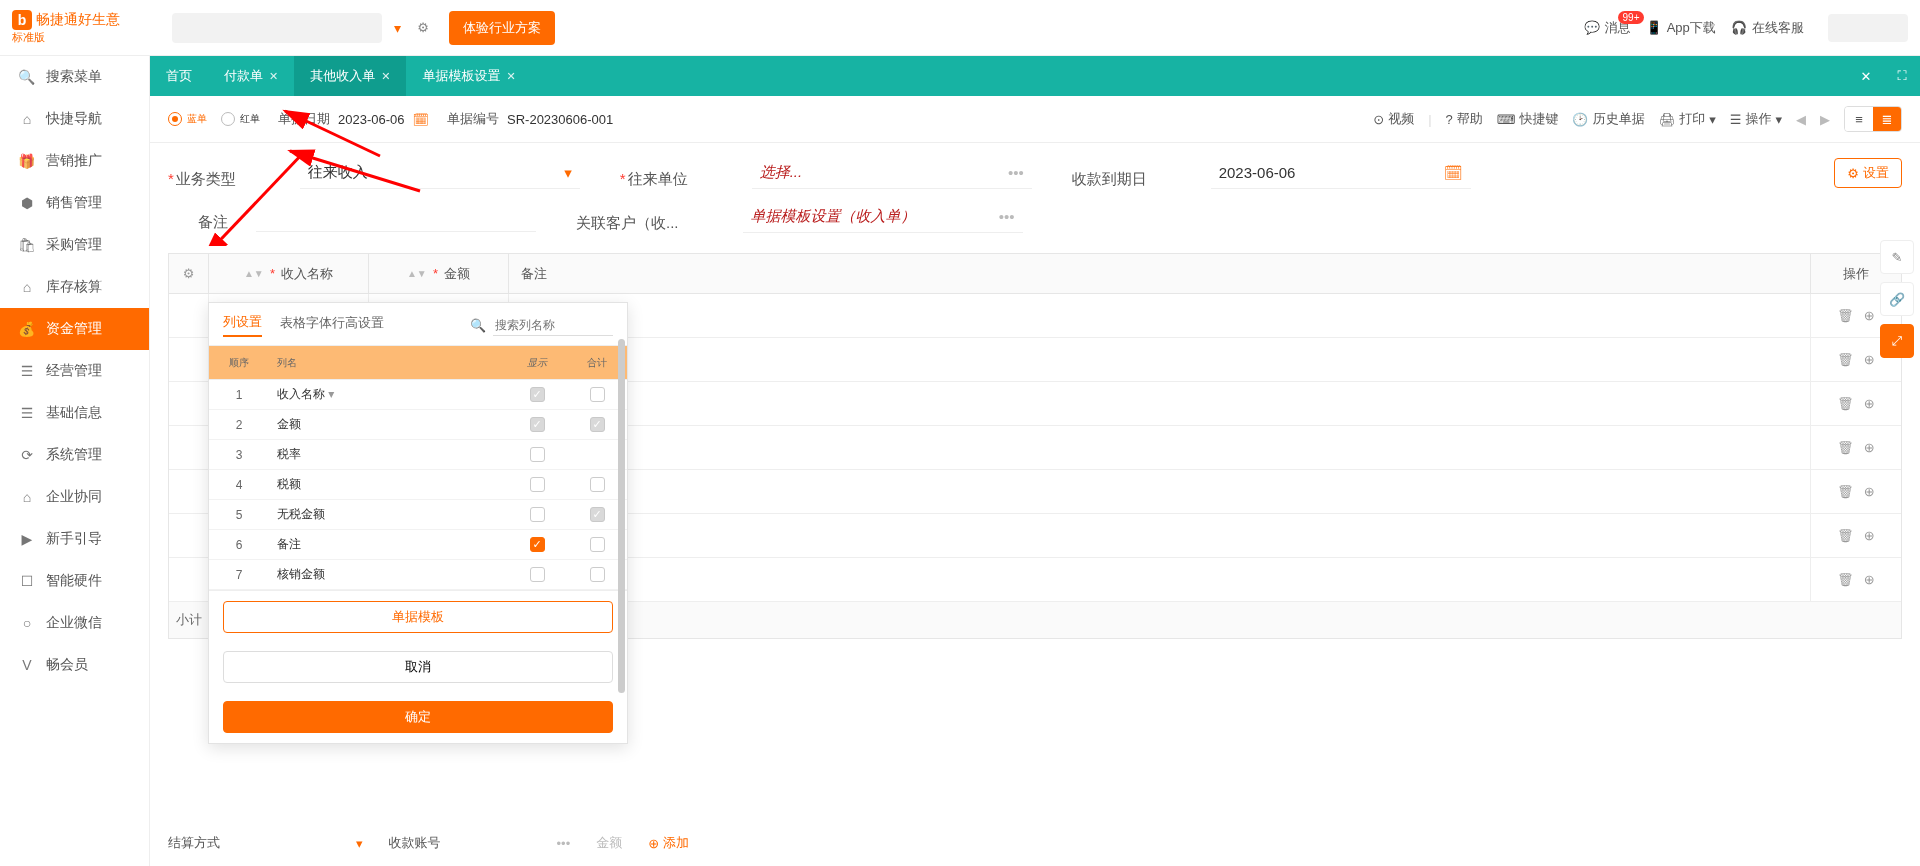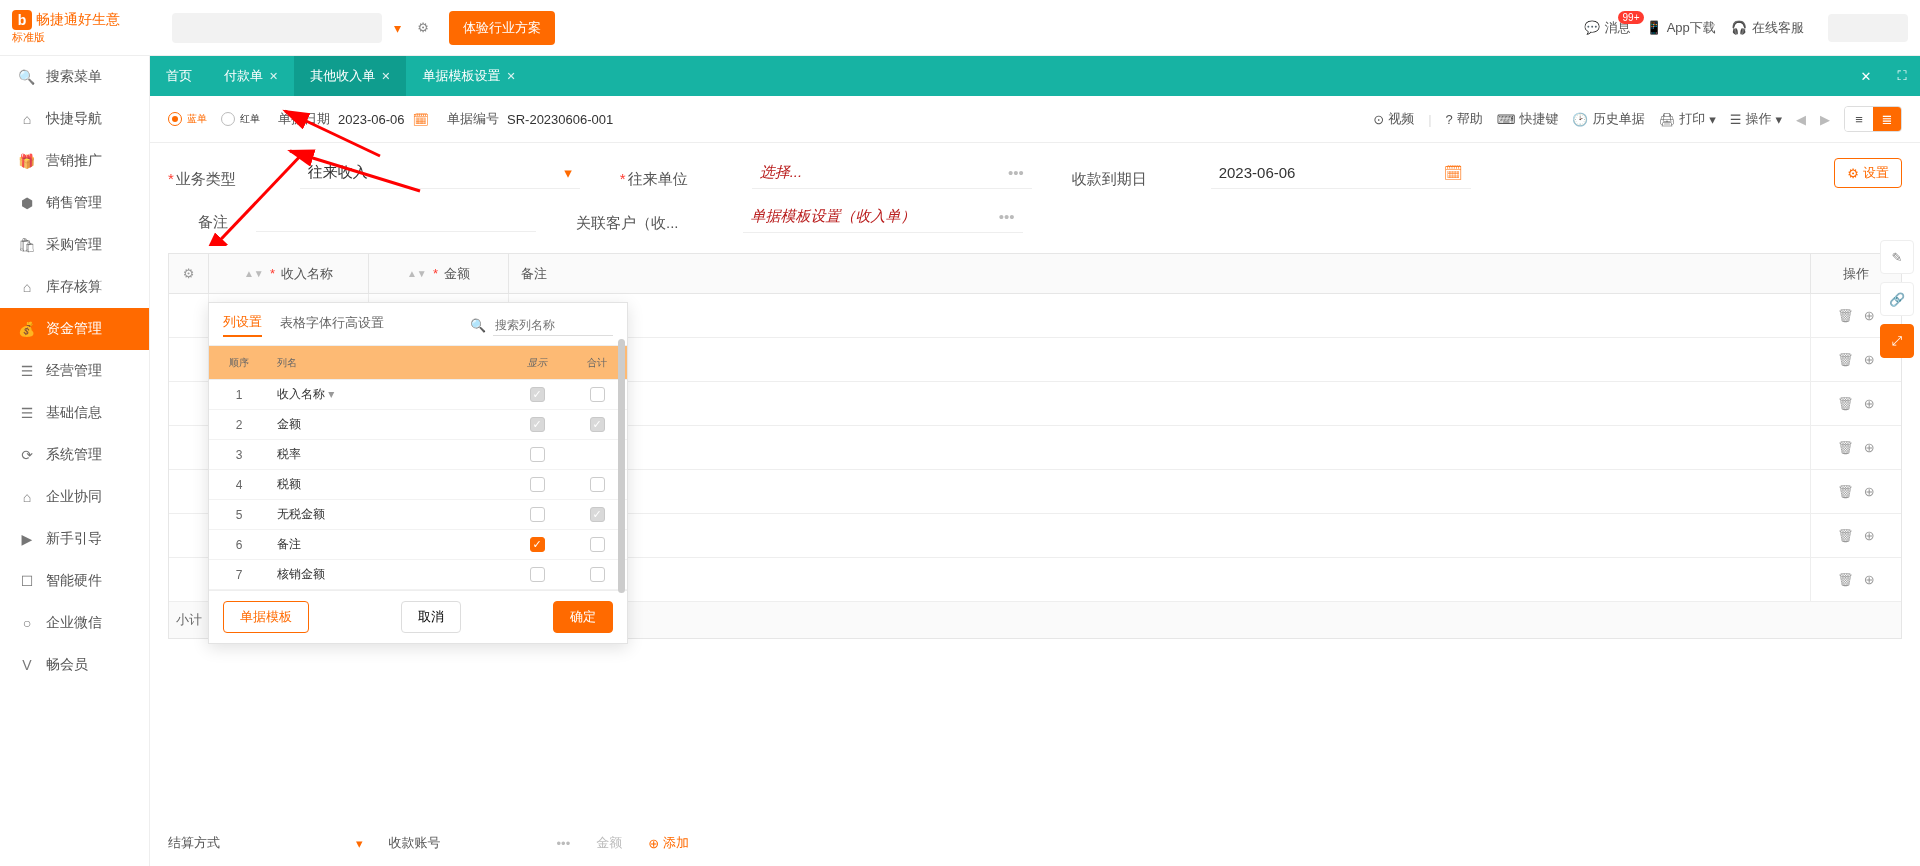--- a/index.html
+++ b/index.html
@@ -107,21 +107,21 @@
 .pth-sum { width: 60px; text-align: center; }
 .pop-body { max-height: 210px; overflow-y: auto; }
 .pop-row { display: flex; align-items: center; height: 30px; border-bottom: 1px solid #f2f2f2; font-size: 12px; }
 .pr-idx { width: 60px; text-align: center; color: #666; }
 .pr-name { flex: 1; padding-left: 8px; }
 .pr-show, .pr-sum { width: 60px; display: flex; justify-content: center; }
 .cb { width: 15px; height: 15px; border: 1px solid #ccc; border-radius: 3px; display: inline-flex; align-items: center; justify-content: center; font-size: 11px; color: #fff; cursor: pointer; }
 .cb.on { background: #ff6a00; border-color: #ff6a00; }
 .cb.on-gray { background: #d9d9d9; border-color: #c9c9c9; color: #fff; }
 .cb.on::after, .cb.on-gray::after { content: "✓"; }
-.pop-foot { display: flex; justify-content: space-between; gap: 0; padding: 10px 14px; border-top: 1px solid #eee; }
+.pop-foot { display: flex; justify-content: center; gap: 18px; padding: 10px 14px; border-top: 1px solid #eee; flex-direction: column; }
 .btn { padding: 6px 16px; border-radius: 4px; font-size: 13px; cursor: pointer; border: 1px solid #ddd; background: #fff; }
 .btn-link { border-color: #ff6a00; color: #ff6a00; background: #fff; }
 .btn-primary { background: #ff6a00; border-color: #ff6a00; color: #fff; }
 
 
 .bottom-bar { position: absolute; left: 18px; right: 18px; bottom: 14px; display: flex; align-items: center; gap: 26px; font-size: 13px; color: #555; }
 .bb-item { display: flex; align-items: center; gap: 8px; }
 .bb-down { color: #ff6a00; }
 .bb-add { color: #ff6a00; display: flex; gap: 4px; cursor: pointer; align-items: center; }
 

